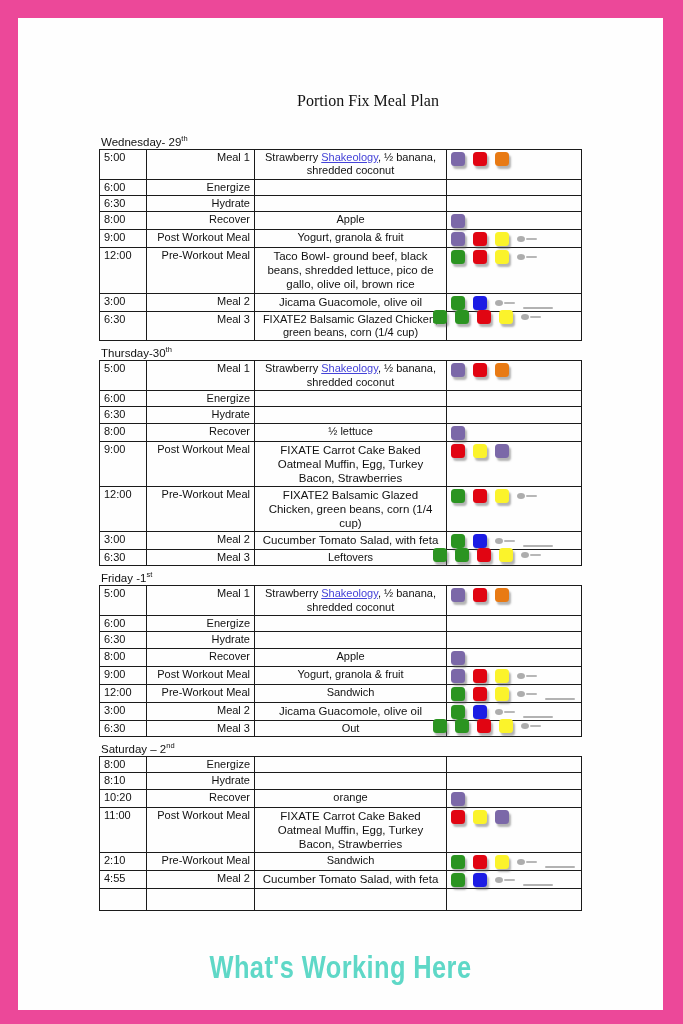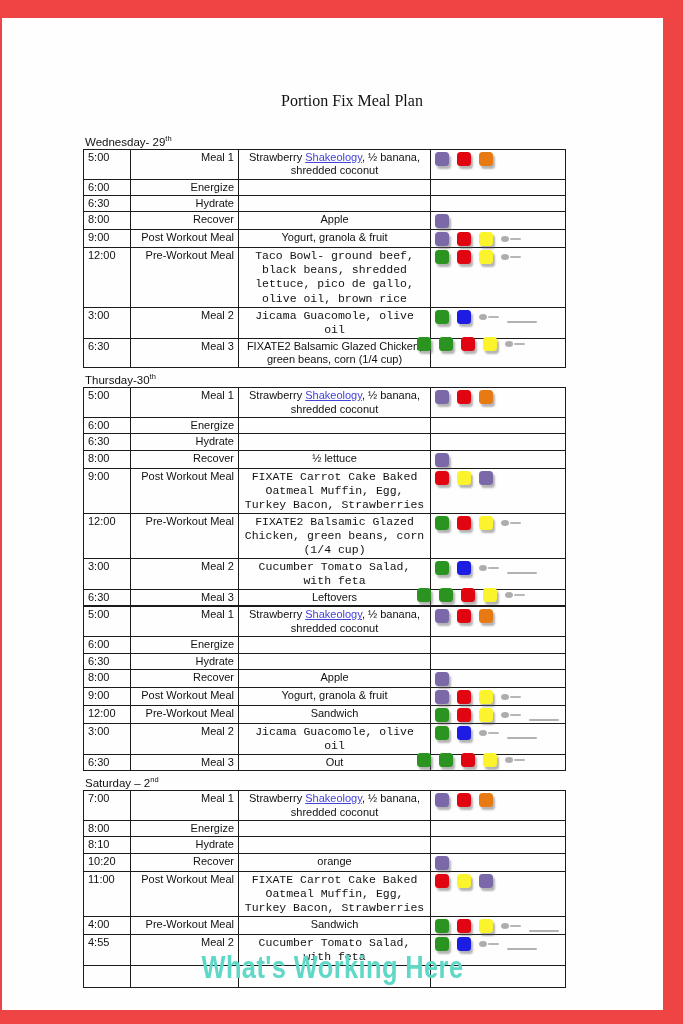--- a/index.html
+++ b/index.html
@@ -3,22 +3,22 @@
 <meta charset="utf-8">
 <style>
   html,body{margin:0;padding:0;}
   body{
     width:683px;height:1024px;
     font-family:"Liberation Sans",sans-serif;
     -webkit-font-smoothing:antialiased;
   }
   .frame{
     box-sizing:border-box;width:683px;height:1024px;
-    padding:18px 20px 14px 2px;
-    background:#ef4444;
+    padding:18px 20px 14px 18px;
+    background:#ec4899;
   }
   .page{
     position:relative;width:100%;height:100%;
     background:#fefefe;box-sizing:border-box;overflow:hidden;
   }
   .content{position:absolute;left:81px;top:74px;width:482px;}
   .doc-title{
     font-family:"Liberation Serif",serif;
     font-size:16px;color:#111;text-align:center;
     padding-left:56px;margin:0 0 24px 0;font-weight:400;
@@ -36,21 +36,21 @@
     padding:1px 4px;vertical-align:top;
     overflow:visible;
   }
   col.c-time{width:47px;}
   col.c-act{width:108px;}
   col.c-desc{width:192px;}
   col.c-icons{width:135px;}
   td.time{padding-left:10px;height:13px;}
   td.act{text-align:right;padding-right:5px;}
   td.desc{padding-left:6px;text-align:center;}
-  td.desc.serif{font-family:Liberation Mono, monospace;font-size:11.5px;}
+  td.desc.serif{font-family:Liberation Sans, sans-serif;font-size:11.5px;}
   td.icons{padding:0 0 0 14px;}
   tr.tall td{height:19px;}
   a.food-link{color:#4442D8;text-decoration:underline;cursor:pointer;}
   .strip{
     display:flex;align-items:center;gap:8px;
     margin-top:1px;line-height:0;
   }
   .strip.outdent{margin-left:-18px;margin-top:-3px;}
   .sq{
     width:14px;height:14px;border-radius:3.5px;flex:0 0 auto;
@@ -289,20 +289,21 @@
                     <span class="sq" style="background: rgb(251, 243, 43);"></span>
                     <span class="spoon">
                       <span class="bowl"></span>
                       <span class="handle"></span>
                     </span>
                   </div>
                 </td>
               </tr>
             </tbody>
           </table>
+          <div class="day-header">Friday -1<sup>st</sup></div>
           <table class="meal-table">
             <colgroup>
               <col class="c-time">
               <col class="c-act">
               <col class="c-desc">
               <col class="c-icons">
             </colgroup>
             <tbody>
               <tr>
                 <td class="time">5:00</td>
@@ -409,32 +410,20 @@
           <div class="day-header">Saturday – 2<sup>nd</sup></div>
           <table class="meal-table">
             <colgroup>
               <col class="c-time">
               <col class="c-act">
               <col class="c-desc">
               <col class="c-icons">
             </colgroup>
             <tbody>
               <tr>
-                <td class="time">7:00</td>
-                <td class="act">Meal 1</td>
-                <td class="desc">Strawberry <a class="food-link">Shakeology</a>, ½ banana, shredded coconut</td>
-                <td class="icons">
-                  <div class="strip">
-                    <span class="sq" style="background: rgb(123, 104, 168);"></span>
-                    <span class="sq" style="background: rgb(225, 5, 18);"></span>
-                    <span class="sq" style="background: rgb(232, 122, 20);"></span>
-                  </div>
-                </td>
-              </tr>
-              <tr>
                 <td class="time">8:00</td>
                 <td class="act">Energize</td>
                 <td class="desc"></td>
                 <td class="icons"></td>
               </tr>
               <tr>
                 <td class="time">8:10</td>
                 <td class="act">Hydrate</td>
                 <td class="desc"></td>
                 <td class="icons"></td>
@@ -455,21 +444,21 @@
                 <td class="desc serif">FIXATE Carrot Cake Baked Oatmeal Muffin, Egg, Turkey Bacon, Strawberries</td>
                 <td class="icons">
                   <div class="strip">
                     <span class="sq" style="background: rgb(225, 5, 18);"></span>
                     <span class="sq" style="background: rgb(251, 243, 43);"></span>
                     <span class="sq" style="background: rgb(123, 104, 168);"></span>
                   </div>
                 </td>
               </tr>
               <tr>
-                <td class="time">4:00</td>
+                <td class="time">2:10</td>
                 <td class="act">Pre-Workout Meal</td>
                 <td class="desc">Sandwich</td>
                 <td class="icons">
                   <div class="strip">
                     <span class="sq" style="background: rgb(43, 148, 33);"></span>
                     <span class="sq" style="background: rgb(225, 5, 18);"></span>
                     <span class="sq" style="background: rgb(251, 243, 43);"></span>
                     <span class="spoon">
                       <span class="bowl"></span>
                       <span class="handle"></span>

